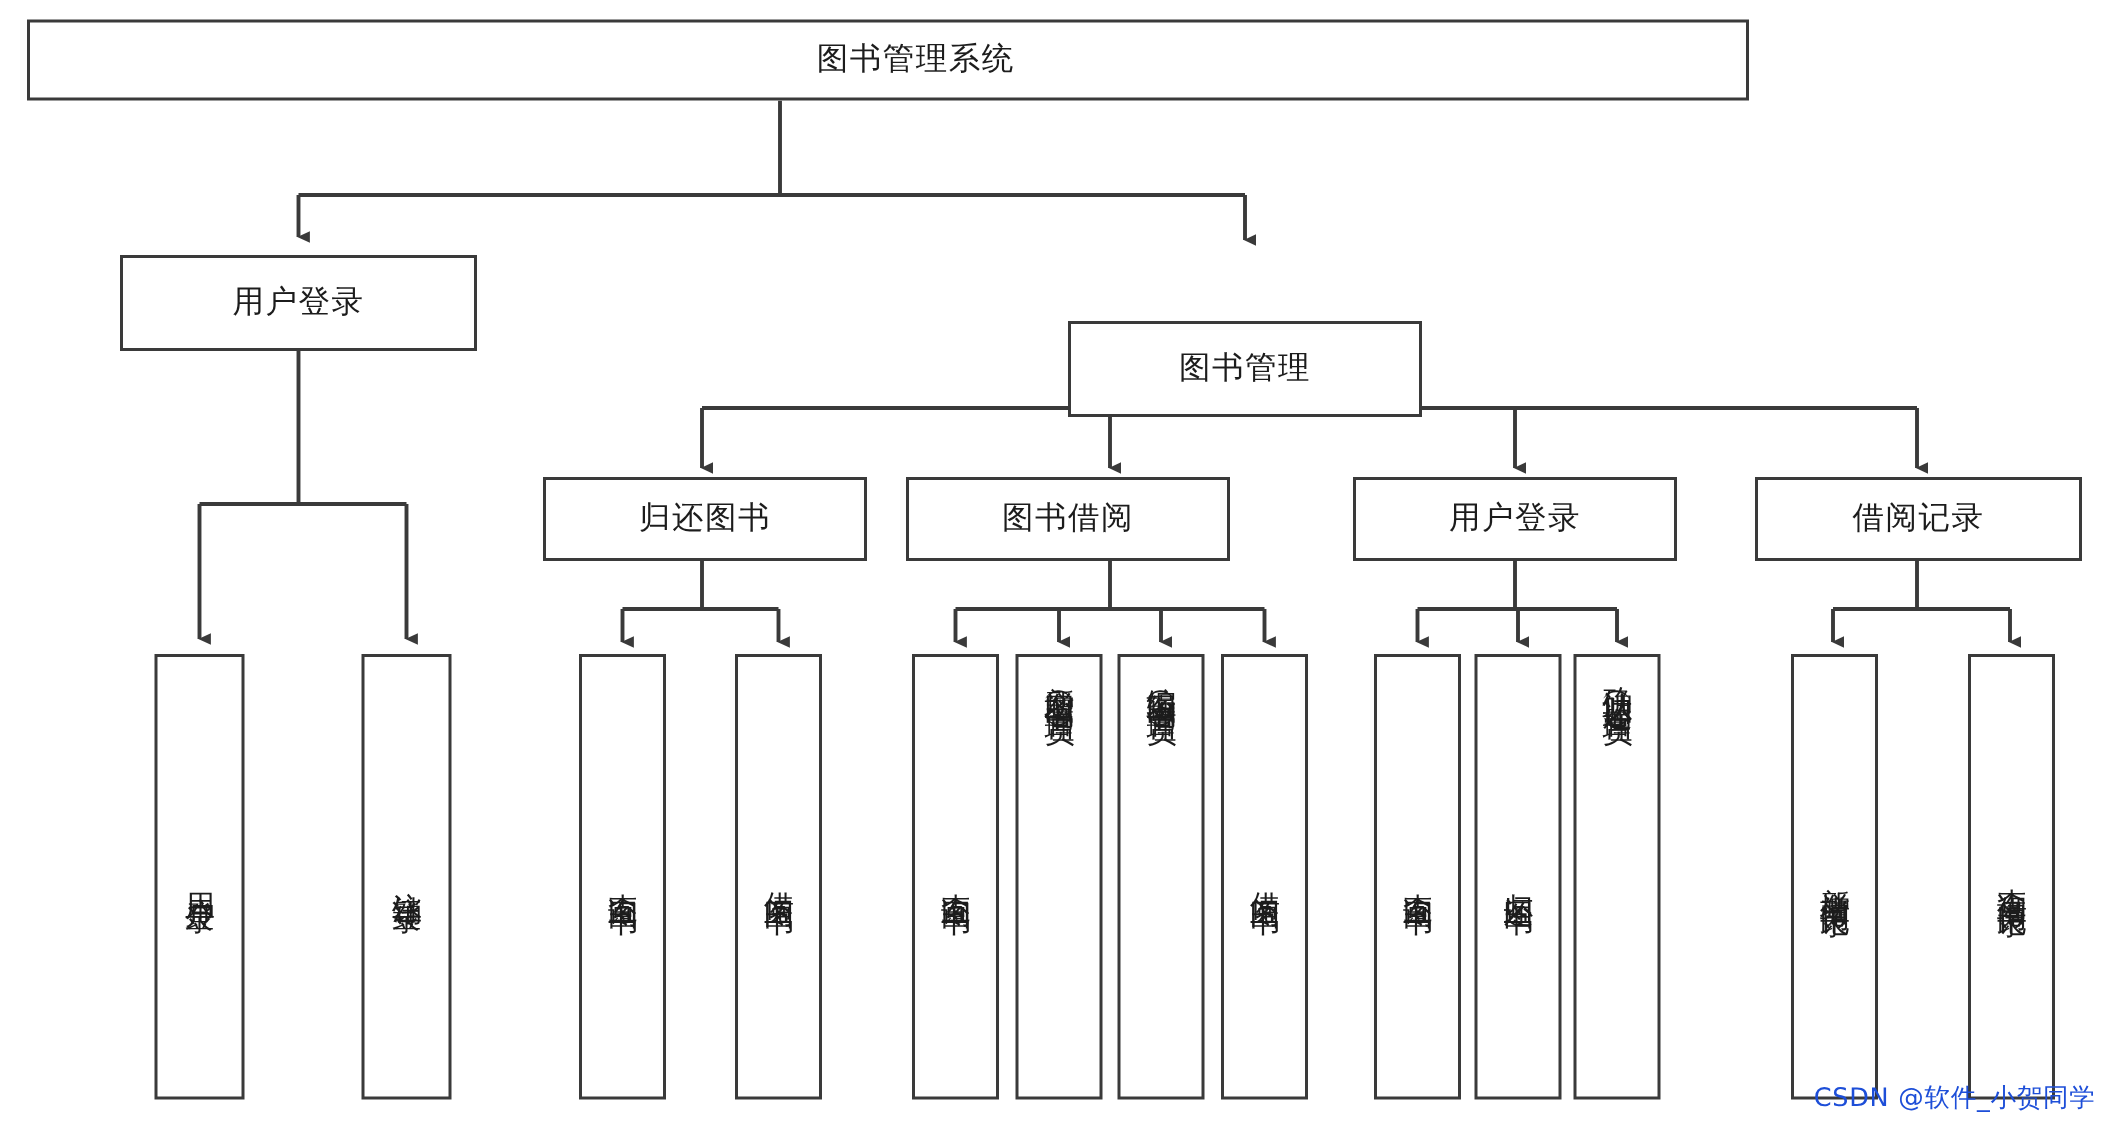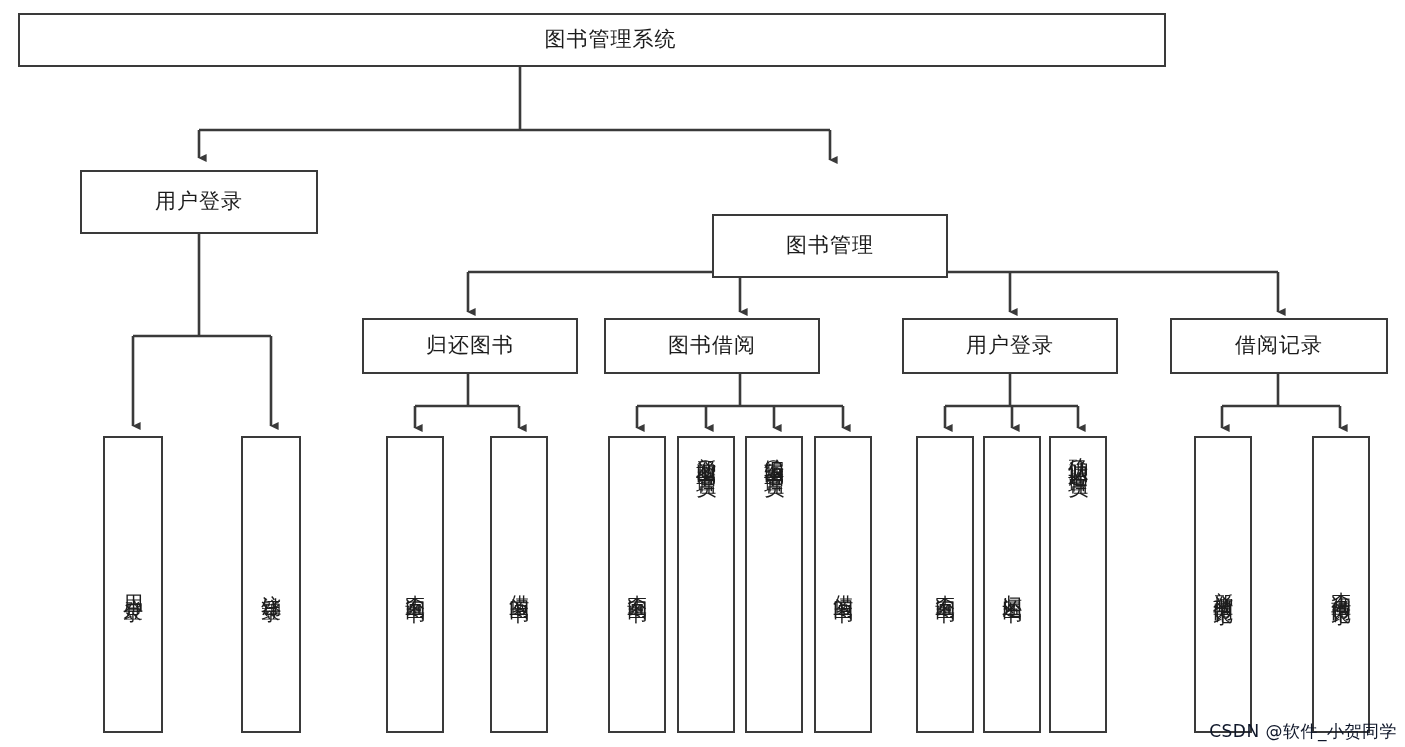--- a/index.html
+++ b/index.html
@@ -59,21 +59,21 @@
   }
   .node-v.align-mid {
     align-items: center;
     padding-top: 0;
   }
   .watermark {
     position: absolute;
     right: 8px;
     bottom: 4px;
     font-size: 17px;
-    color: #0f172a;
+    color: #1d4ed8;
     letter-spacing: 0.5px;
     z-index: 6;
     white-space: nowrap;
     margin-top: 24px;
   }
 </style>
 </head>
 <body>
 
 <div id="diagram-root">

